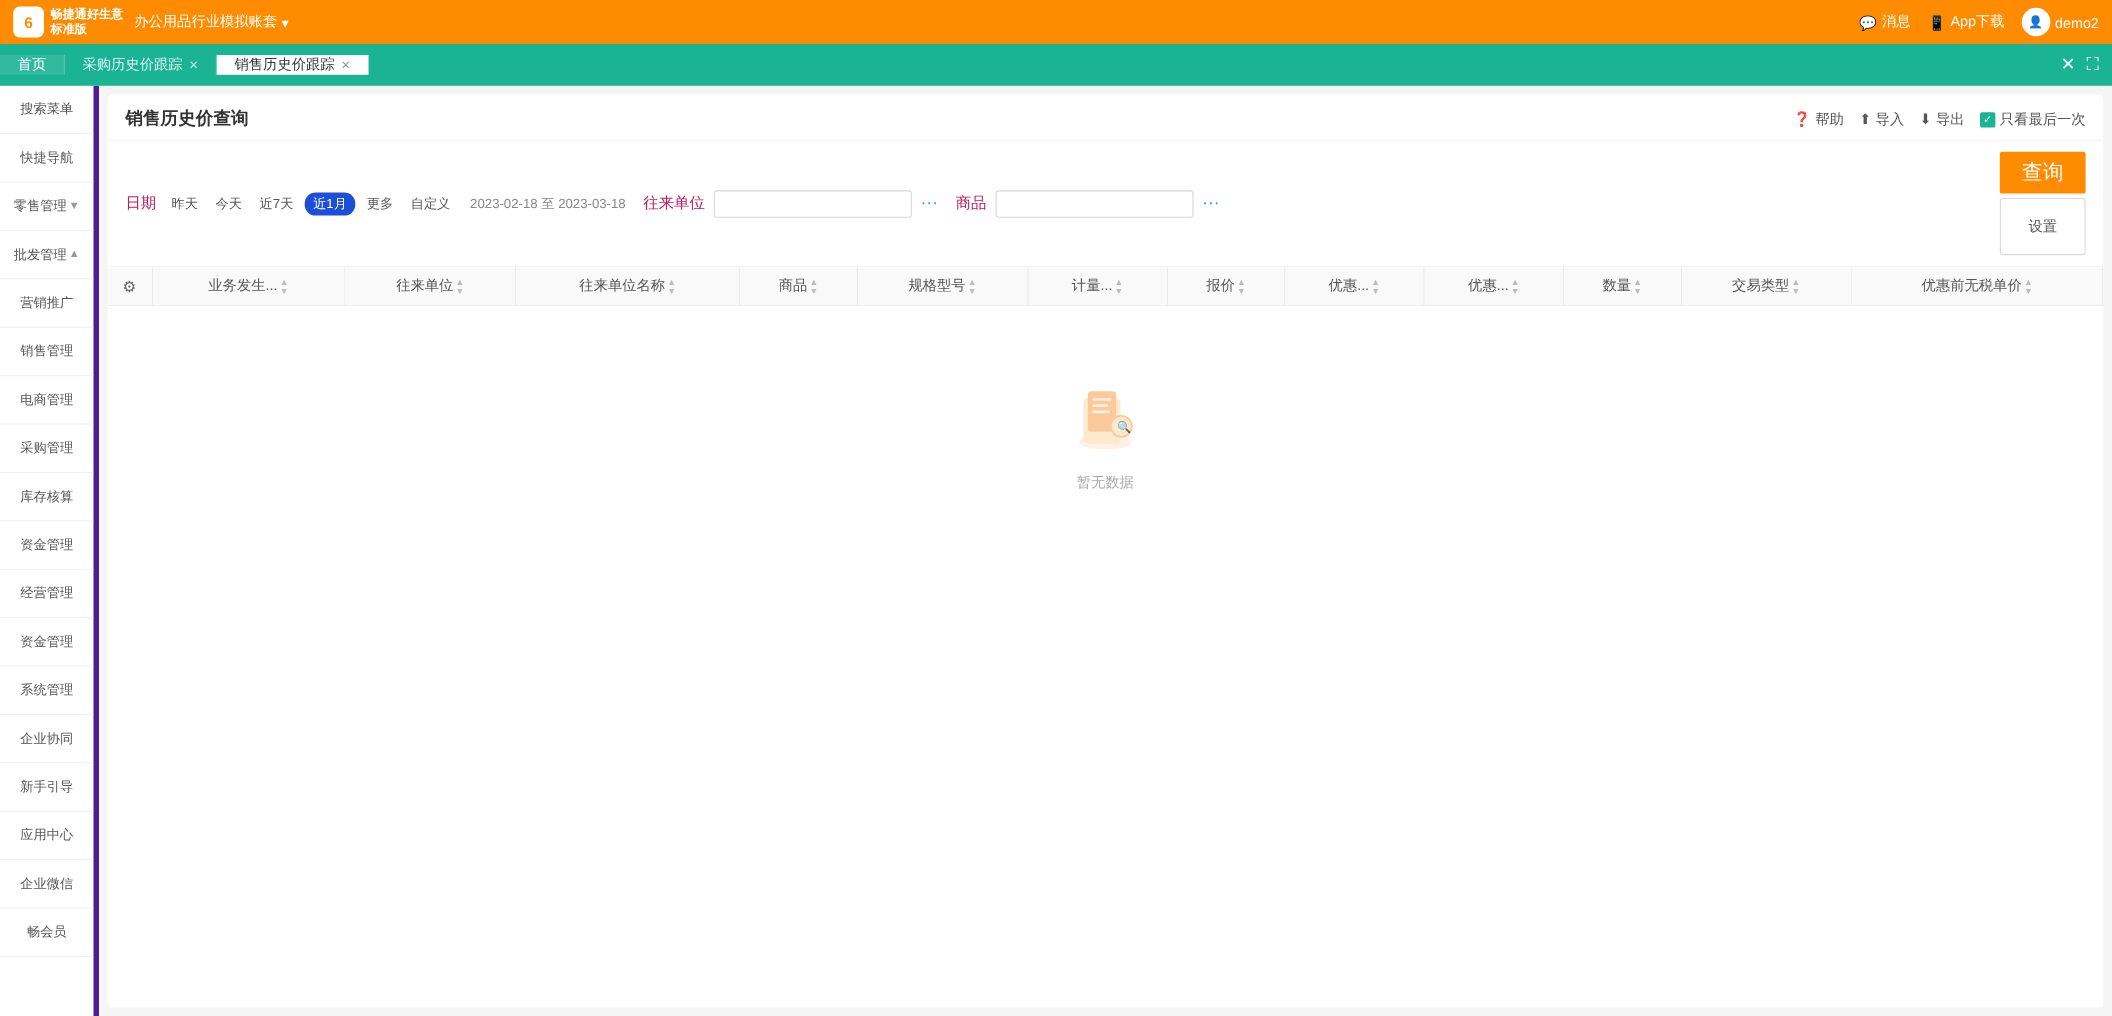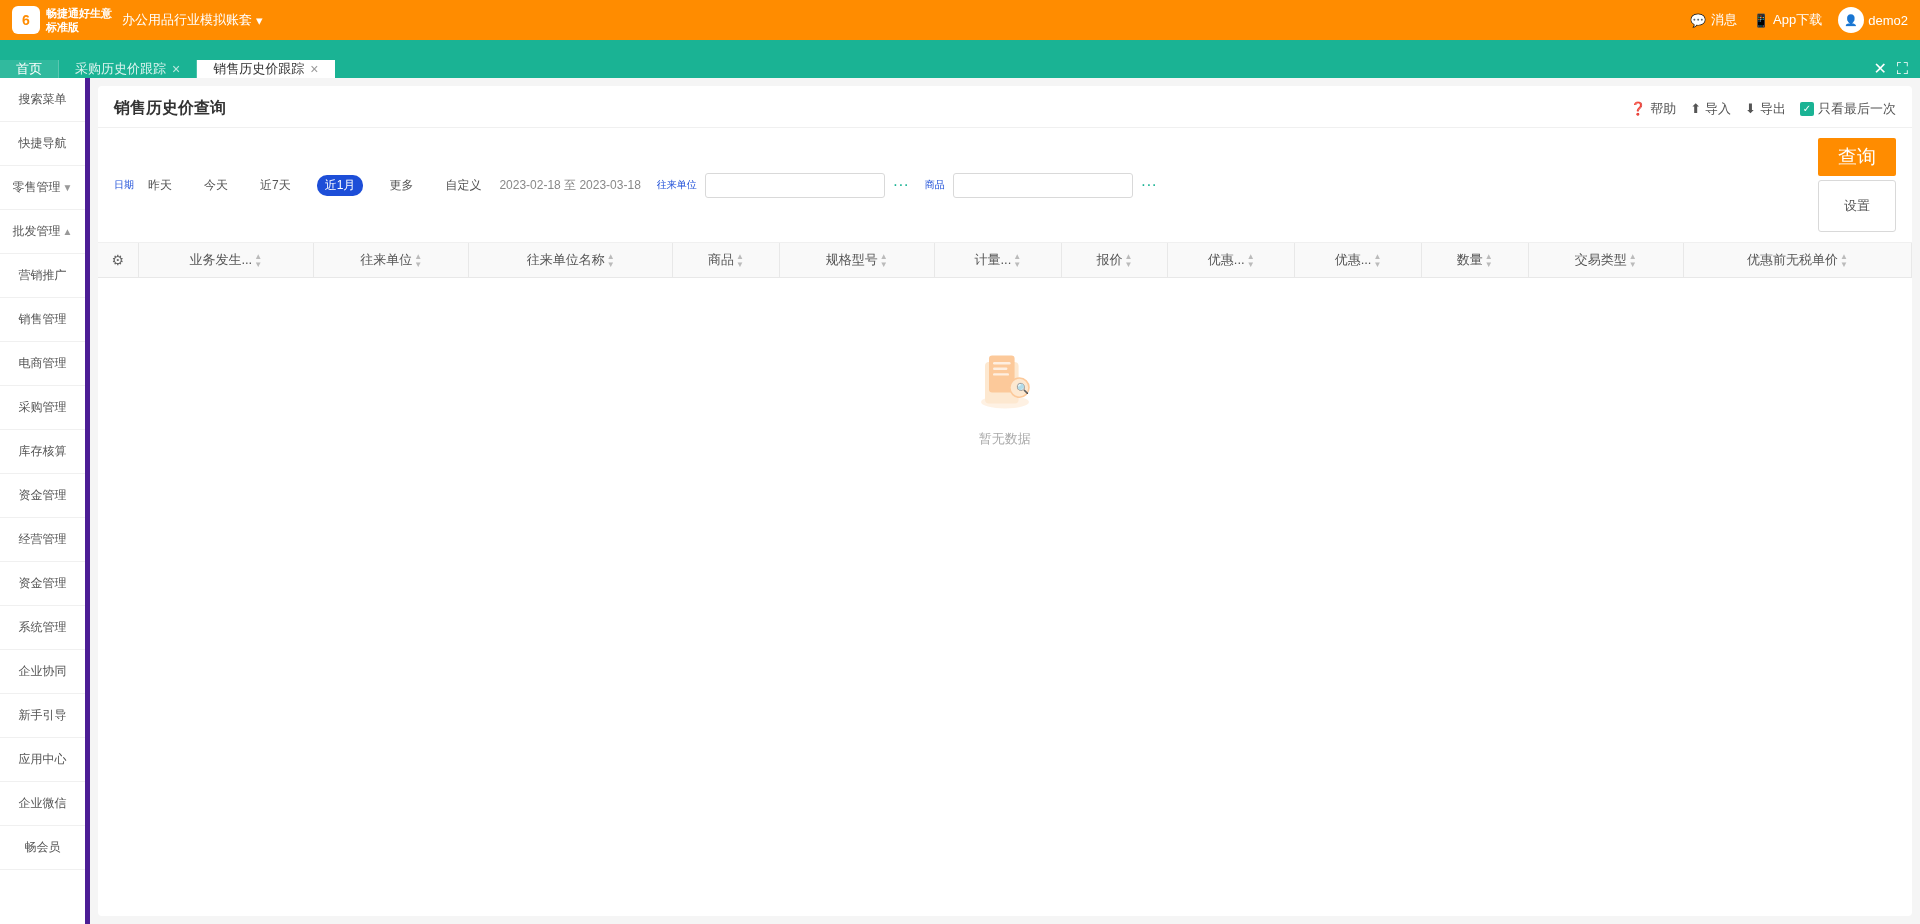--- a/index.html
+++ b/index.html
@@ -74,21 +74,21 @@
       justify-content: center;
       color: #ff8c00;
       font-size: 11px;
     }
 
     
     .tab-bar {
       height: 38px;
       background: #1ab394;
       display: flex;
-      align-items: flex-end;
+      align-items: center;
       flex-shrink: 0;
     }
     .tab-item {
       display: flex;
       align-items: center;
       padding: 0 16px;
       gap: 6px;
       cursor: pointer;
       font-size: 13px;
       color: rgba(255,255,255,0.85);
@@ -229,25 +229,25 @@
       align-items: center;
       gap: 16px;
       flex-wrap: wrap;
       border-bottom: 1px solid #f0f0f0;
     }
     .filter-group {
       display: flex;
       align-items: center;
       gap: 8px;
     }
-    .filter-label { color: #1d4ed8; font-size: 10px; }
+    .filter-label { color: #be185d; font-size: 14px; }
     .date-shortcuts {
       display: flex;
       align-items: center;
-      gap: 20px;
+      gap: 4px;
     }
     .date-btn {
       padding: 2px 6px;
       font-size: 12px;
       color: #555;
       cursor: pointer;
       border-radius: 3px;
     }
     .date-btn.active {
       background: #1d4ed8;

